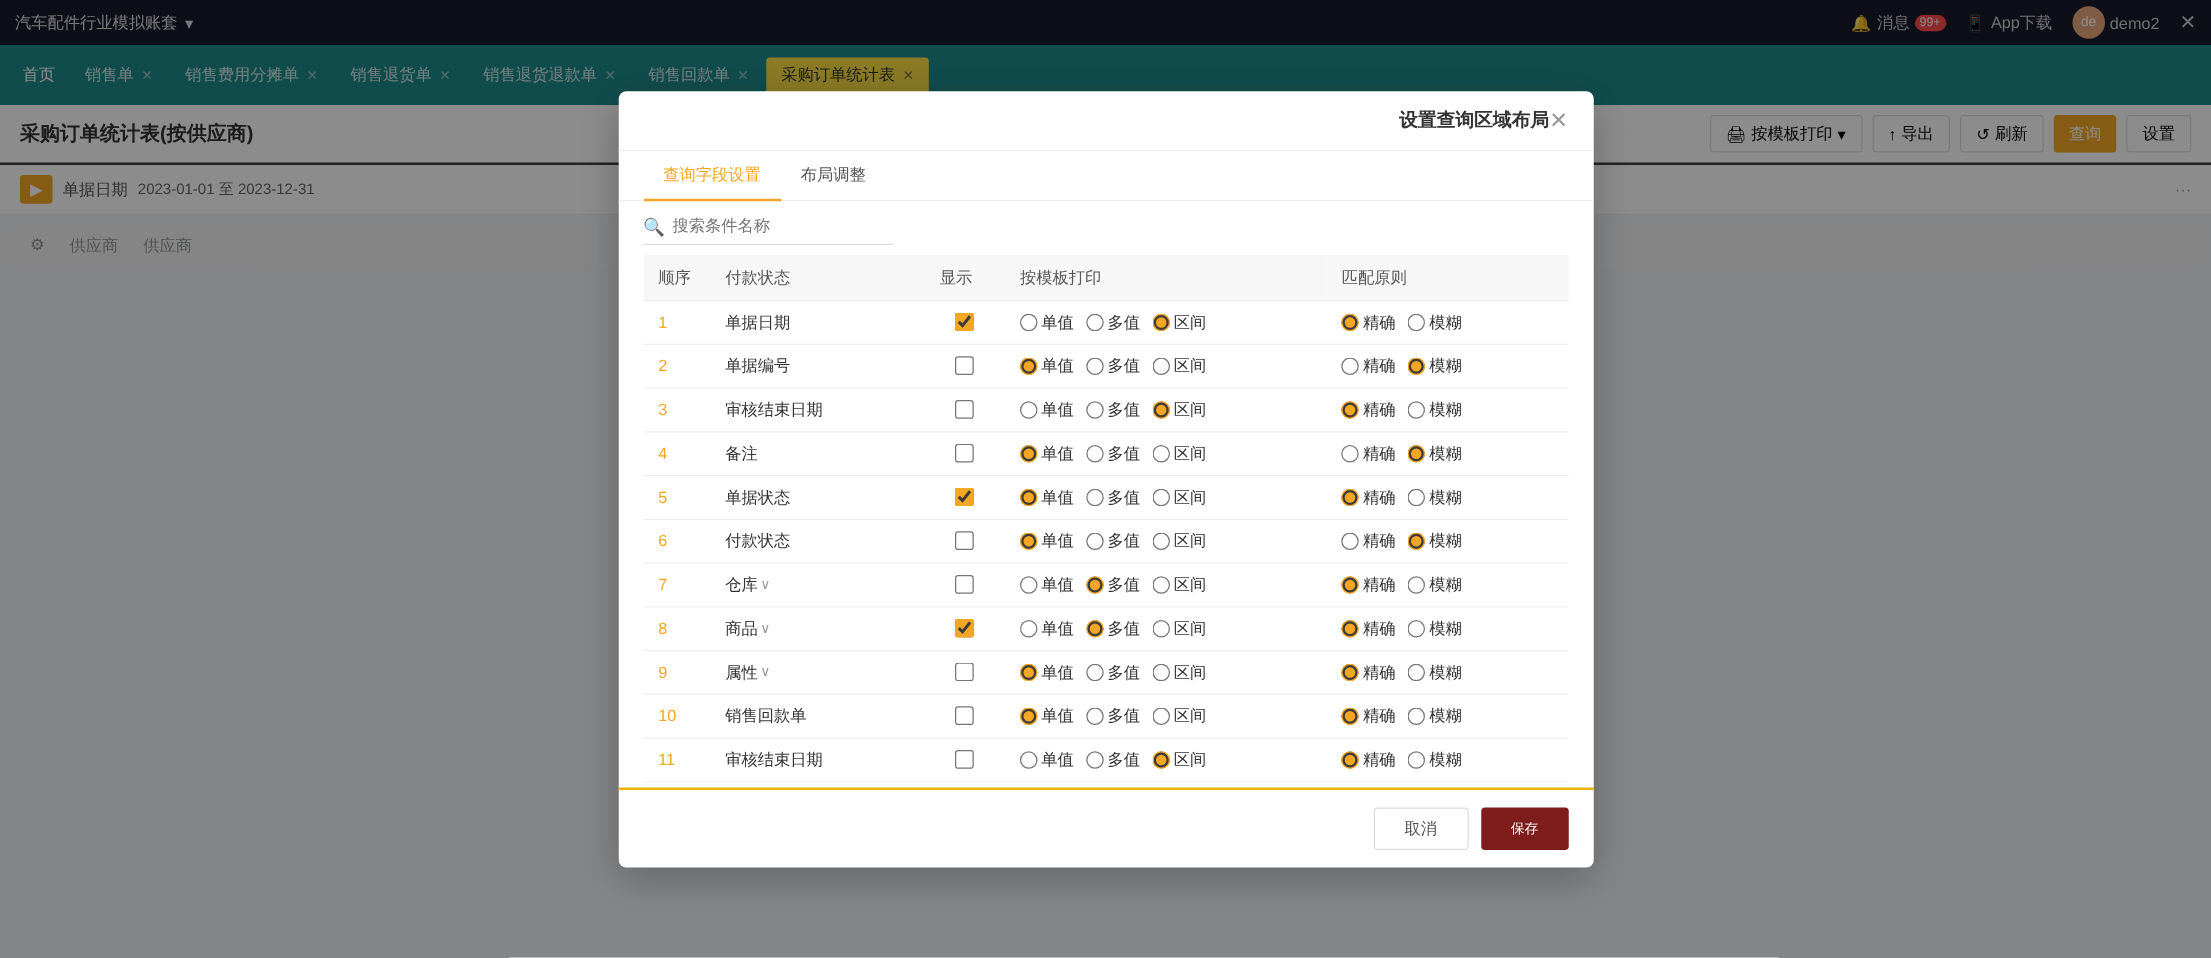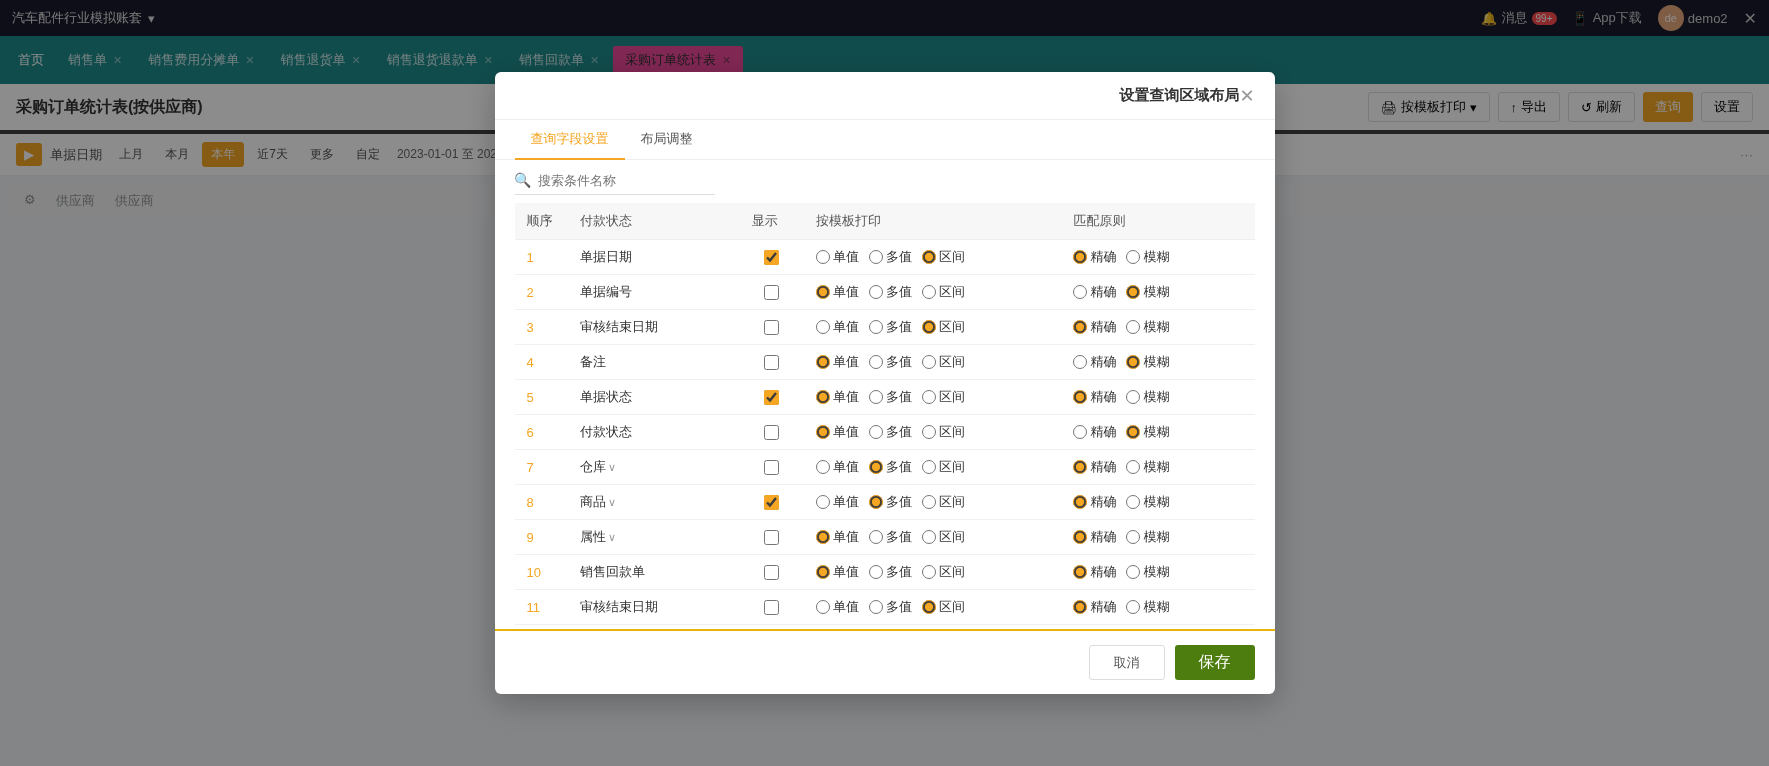--- a/index.html
+++ b/index.html
@@ -35,32 +35,32 @@
       padding: 0 12px;
       border-radius: 3px 3px 0 0;
       display: flex;
       align-items: center;
       gap: 6px;
       cursor: pointer;
       font-size: 13px;
       color: rgba(255,255,255,0.8);
       white-space: nowrap;
     }
-    .tab.active { background: #ec4899; color: #333; }
+    .tab.active { background: #fde047; color: #333; }
     .tab .close { font-size: 11px; opacity: 0.6; }
     .tab-home { color: #fff; padding: 0 10px; }
 
     
     .page-header {
       background: #fff;
       padding: 8px 16px;
       display: flex;
       align-items: center;
       justify-content: space-between;
-      border-bottom: 4px solid #404040;
+      border-bottom: 2px solid #404040;
     }
     .page-title { font-size: 16px; font-weight: bold; color: #333; }
     .page-actions { display: flex; gap: 8px; }
     .btn-outline { border: 1px solid #ddd; background: #fff; padding: 5px 12px; border-radius: 3px; cursor: pointer; display: flex; align-items: center; gap: 4px; font-size: 13px; }
     .btn-orange { background: #f5a623; color: #fff; border: none; padding: 5px 12px; border-radius: 3px; cursor: pointer; font-size: 13px; }
 
     
     .filter-bar {
       background: #fff;
       padding: 8px 16px;
@@ -246,26 +246,26 @@
       padding: 7px 24px;
       border: 1px solid #ddd;
       background: #fff;
       border-radius: 3px;
       cursor: pointer;
       font-size: 13px;
       color: #555;
     }
     .btn-save {
       padding: 7px 24px;
-      background: #4d7c0f;
+      background: #7f1d1d;
       color: #fff;
       border: none;
       border-radius: 3px;
       cursor: pointer;
-      font-size: 16px;
+      font-size: 11px;
       font-weight: 500;
     }
 
     
     .settings-table::-webkit-scrollbar { width: 6px; }
     .settings-table::-webkit-scrollbar-track { background: #f5f5f5; }
     .settings-table::-webkit-scrollbar-thumb { background: #ccc; border-radius: 3px; }
 
     .col-order { width: 50px; }
     .col-name { width: 160px; }
@@ -355,28 +355,20 @@
     </button>
     <button class="btn-outline">
       <span>设置</span>
     </button>
   </div>
 </div>
 
 <div class="filter-bar">
   <button class="filter-toggle">▶</button>
   <span class="filter-label">单据日期</span>
-  <div class="filter-date-chips">
-    <span class="chip">上月</span>
-    <span class="chip">本月</span>
-    <span class="chip active">本年</span>
-    <span class="chip">近7天</span>
-    <span class="chip">更多</span>
-    <span class="chip">自定</span>
-  </div>
   <span style="font-size:12px;color:#666;">2023-01-01 至 2023-12-31</span>
   <span style="margin-left:auto; cursor:pointer; color:#999;">···</span>
 </div>
 
 <div class="table-area">
   <div class="table-header-row">
     <span style="cursor:pointer;">⚙</span>
     <span>供应商</span>
     <span>供应商</span>
   </div>

